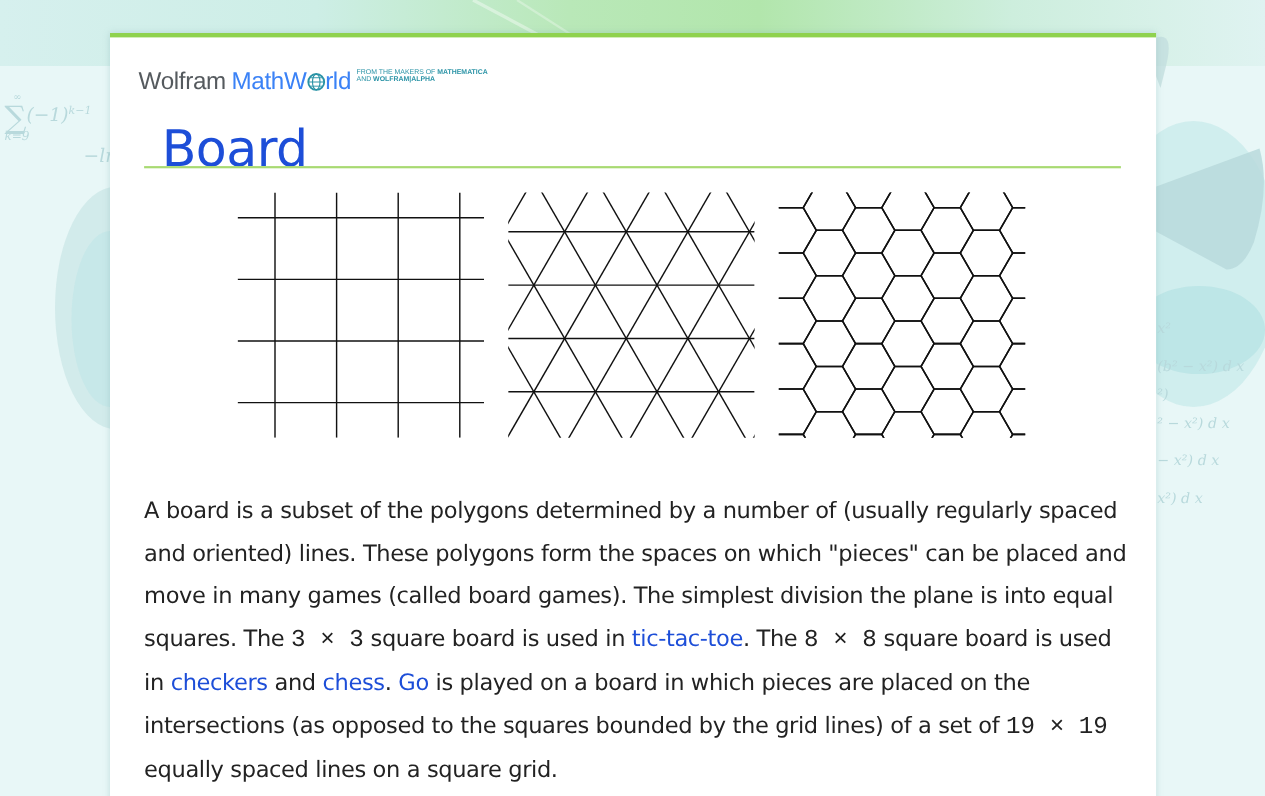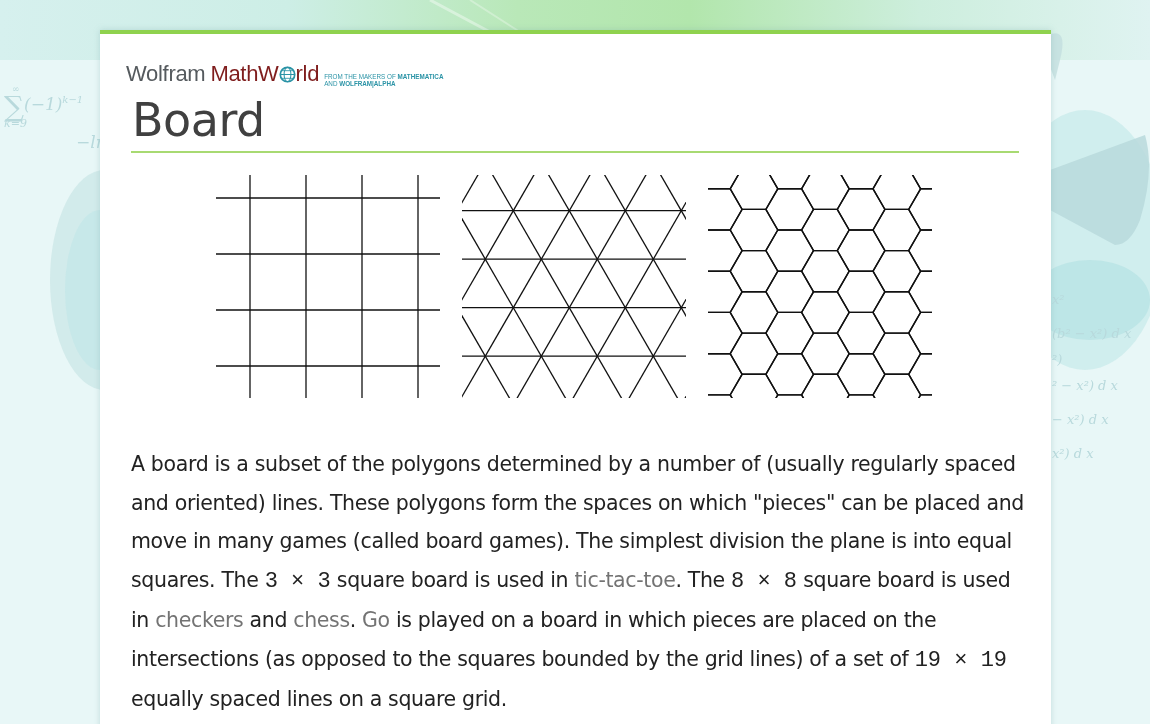--- a/index.html
+++ b/index.html
@@ -15,50 +15,50 @@
   .bg-deco { position: absolute; left: 0; top: 0; width: 1150px; height: 724px; }
   .bg-math {
     position: absolute; font-family: "DejaVu Serif", serif; color: #b8d9dc; font-style: italic;
   }
   .card {
     position: absolute; left: 100px; top: 30px; width: 951px; height: 720px;
     background: #ffffff; border-top: 4px solid #8fd24e;
     box-shadow: 0 0 6px rgba(120,170,170,0.35);
   }
   .logo {
-    position: absolute; left: 26px; top: 27px; height: 26px; display: flex; align-items: flex-end;
+    position: absolute; left: 26px; top: 27px; height: 26px; display: flex; align-items: flex-start;
     white-space: nowrap;
   }
   .logo-wolfram {
     font-family: "Liberation Sans", sans-serif; font-size: 22px; color: #555a5e; letter-spacing: -0.3px;
   }
   .logo-mathworld {
-    font-family: "Liberation Sans", sans-serif; font-size: 22px; color: #7f1d1d; margin-left: 5px; letter-spacing: -0.3px;
+    font-family: "Liberation Sans", sans-serif; font-size: 22px; color: #3b82f6; margin-left: 5px; letter-spacing: -0.3px;
   }
   .logo-globe { display: inline-block; width: 17px; height: 17px; vertical-align: -2px; }
   .logo-tag {
     margin-left: 5px; font-family: "Liberation Sans", sans-serif; font-size: 6.3px; line-height: 7px;
     color: #2a93a6; text-transform: uppercase; display: flex; flex-direction: column; padding-top: 1px;
   }
   .logo-tag b { font-weight: bold; }
   .page-title {
-    position: absolute; left: 31px; top: 58px; margin: 1px;
+    position: absolute; left: 31px; top: 58px; margin: 16px;
     font-family: "DejaVu Sans", sans-serif; font-weight: normal;
-    font-size: 46px; color: #404040; letter-spacing: -0.5px;
+    font-size: 46px; color: #1d4ed8; letter-spacing: -0.5px;
   }
   .title-rule {
     position: absolute; left: 31px; top: 117px; width: 888px; height: 2px; background: #a8da72;
   }
   .figure { position: absolute; left: 0; top: 0; }
   .body-text {
     position: absolute; left: 31px; top: 411px; width: 900px;
     font-family: "DejaVu Sans", sans-serif; font-size: 20.5px; line-height: 38.5px;
     color: #222222; margin: 0; letter-spacing: -0.35px;
   }
-  .body-text a { color: #737373; text-decoration: none; }
+  .body-text a { color: #1d4ed8; text-decoration: none; }
   .math { font-family: Liberation Mono, monospace; font-size: 22px; letter-spacing: 0; }
 </style>
 </head>
 <body>
 
 <div class="bg-top"></div>
 <svg class="bg-deco" width="1150" height="724">
 
   <ellipse cx="105" cy="280" rx="55" ry="110" fill="#c9e6e6" opacity="0.7"></ellipse>
   <ellipse cx="100" cy="290" rx="35" ry="80" fill="#bfe6e8" opacity="0.6"></ellipse>

